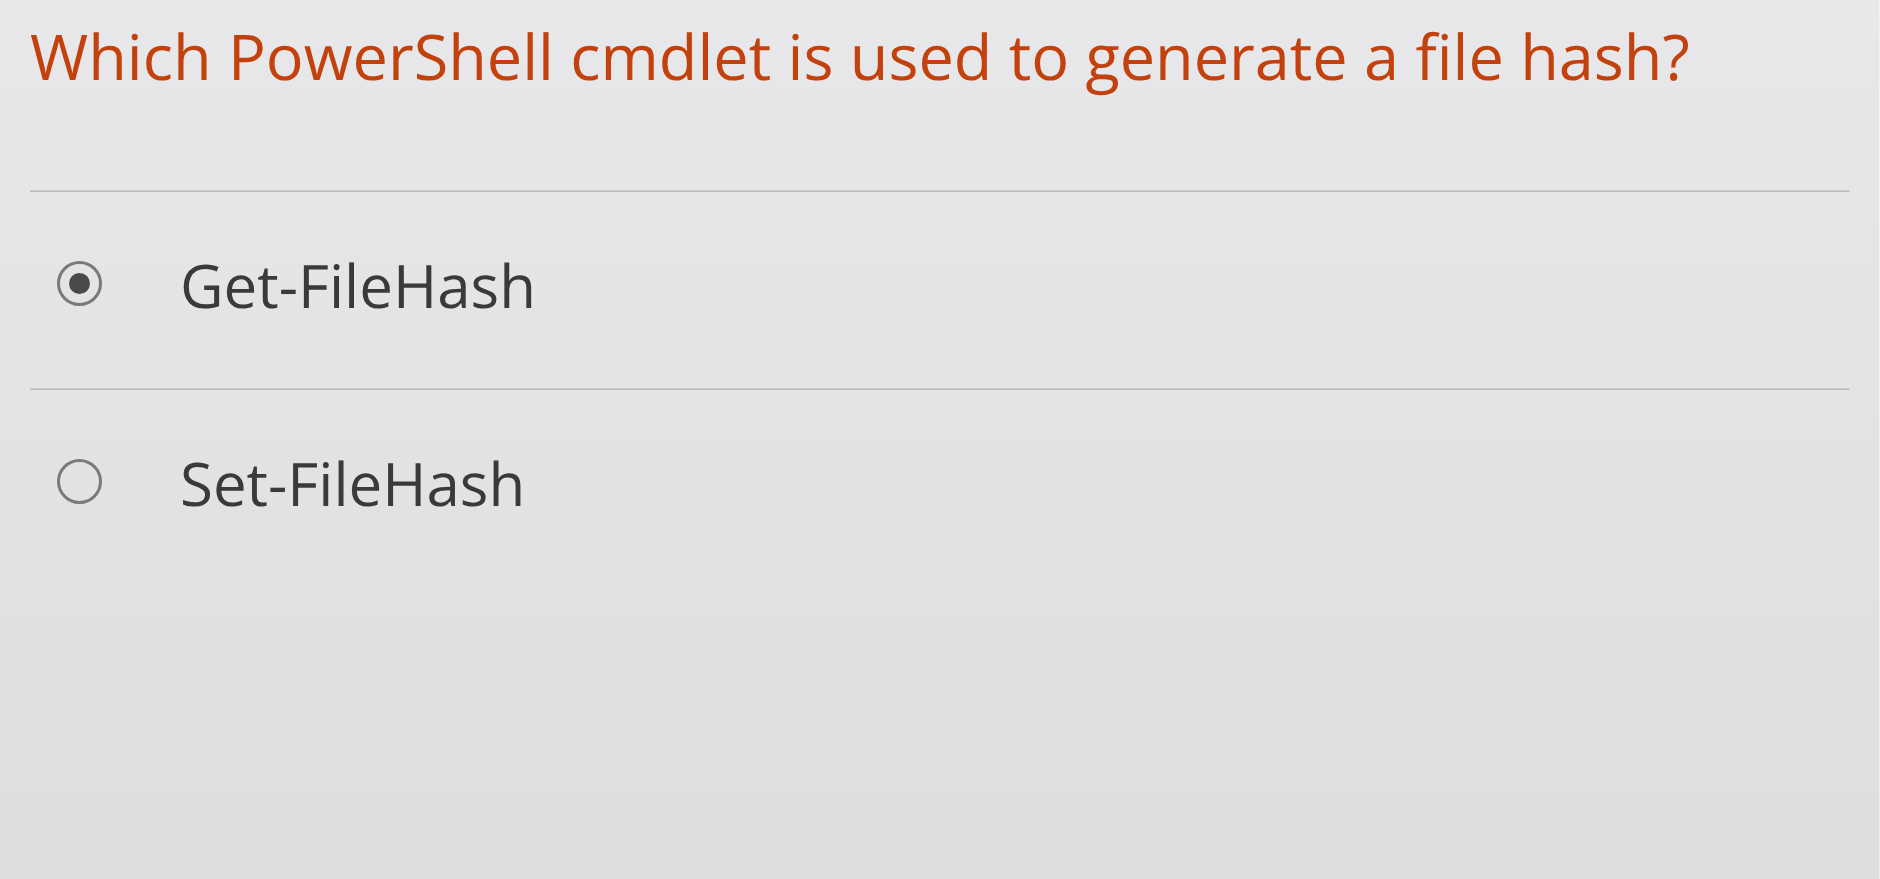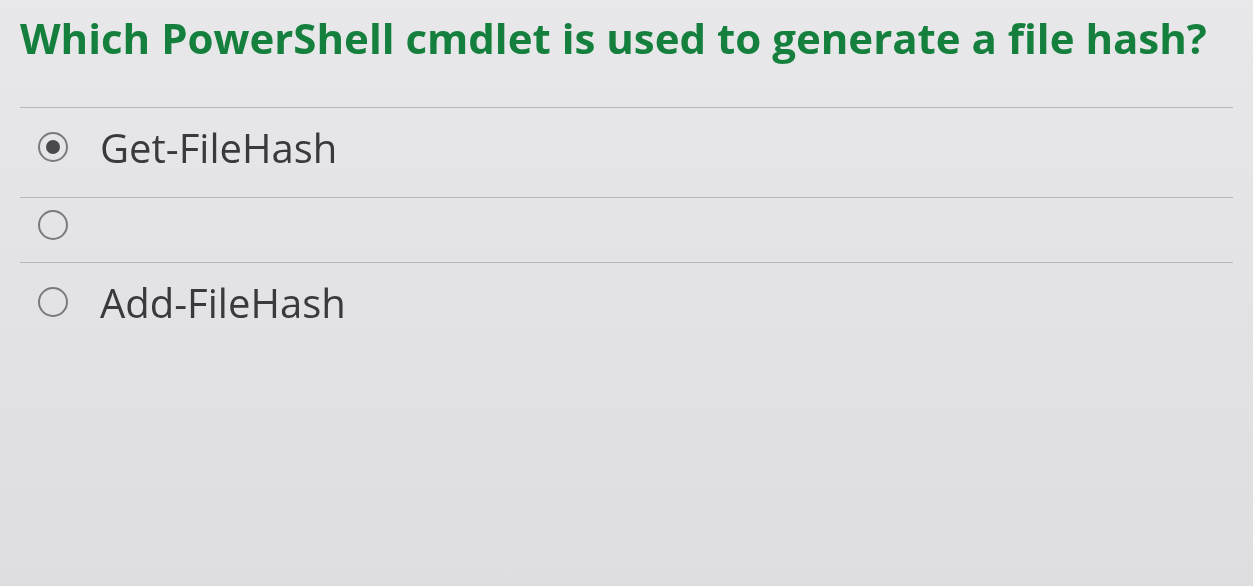--- a/index.html
+++ b/index.html
@@ -11,35 +11,36 @@
       width: 1253px;
       height: 586px;
       background: linear-gradient(to bottom, #e8e8ea 0%, #dedee0 100%);
       font-family: "Segoe UI", "Open Sans", -apple-system, sans-serif;
       color: #3a3a3c;
       padding: 10px 20px;
       overflow: hidden;
     }
     .question {
       font-size: 42px;
-      font-weight: 700;
-      color: #15803d;
+      font-weight: 400;
+      color: #c2410c;
       padding-bottom: 40px;
       line-height: 1.35;
     }
     .options {
       display: flex;
       flex-direction: column;
     }
     .option {
       display: flex;
       align-items: center;
       border-top: 1px solid #b8b8ba;
-      padding: 12px 0 22px 18px;
-      gap: 32px;
+      padding: 34px 0 22px 18px;
+      gap: 52px;
+      margin-top: 20px;
     }
     .radio {
       width: 30px;
       height: 30px;
       border: 2.5px solid #7a7a7c;
       border-radius: 50%;
       display: flex;
       align-items: center;
       justify-content: center;
       flex-shrink: 0;
@@ -63,18 +64,15 @@
 
 <div class="question">Which PowerShell cmdlet is used to generate a file hash?</div>
 
 <div class="options">
   <div class="option">
     <span class="radio selected"></span>
     <span class="option-label">Get-FileHash</span>
   </div>
   <div class="option">
     <span class="radio"></span>
-  </div>
-  <div class="option">
-    <span class="radio"></span>
-    <span class="option-label">Add-FileHash</span>
+    <span class="option-label">Set-FileHash</span>
   </div>
 </div>
 
 </body></html>

